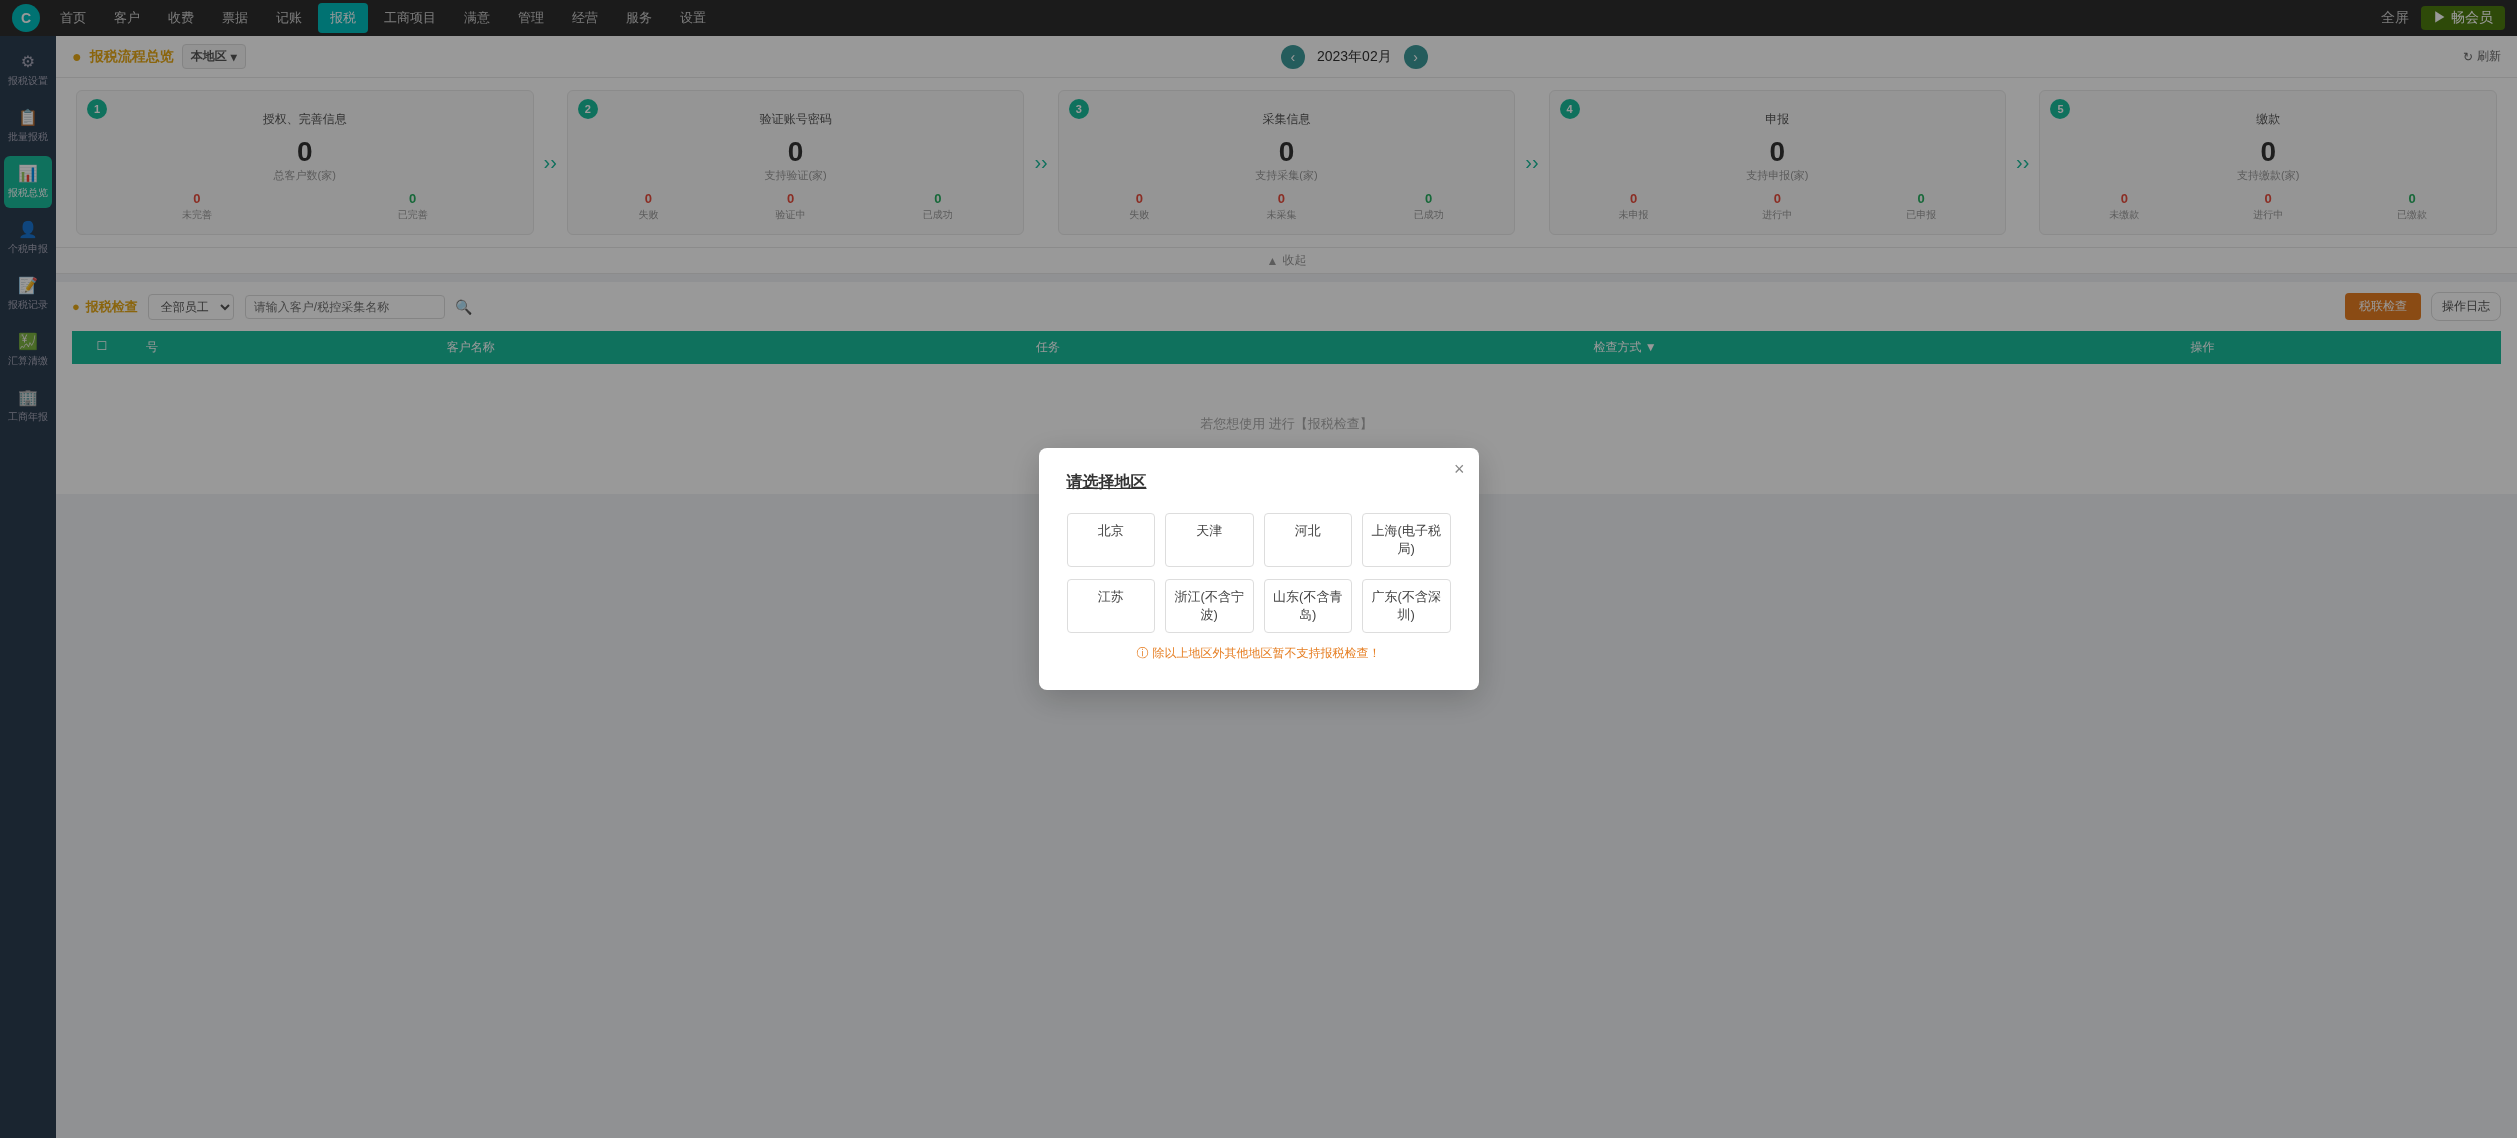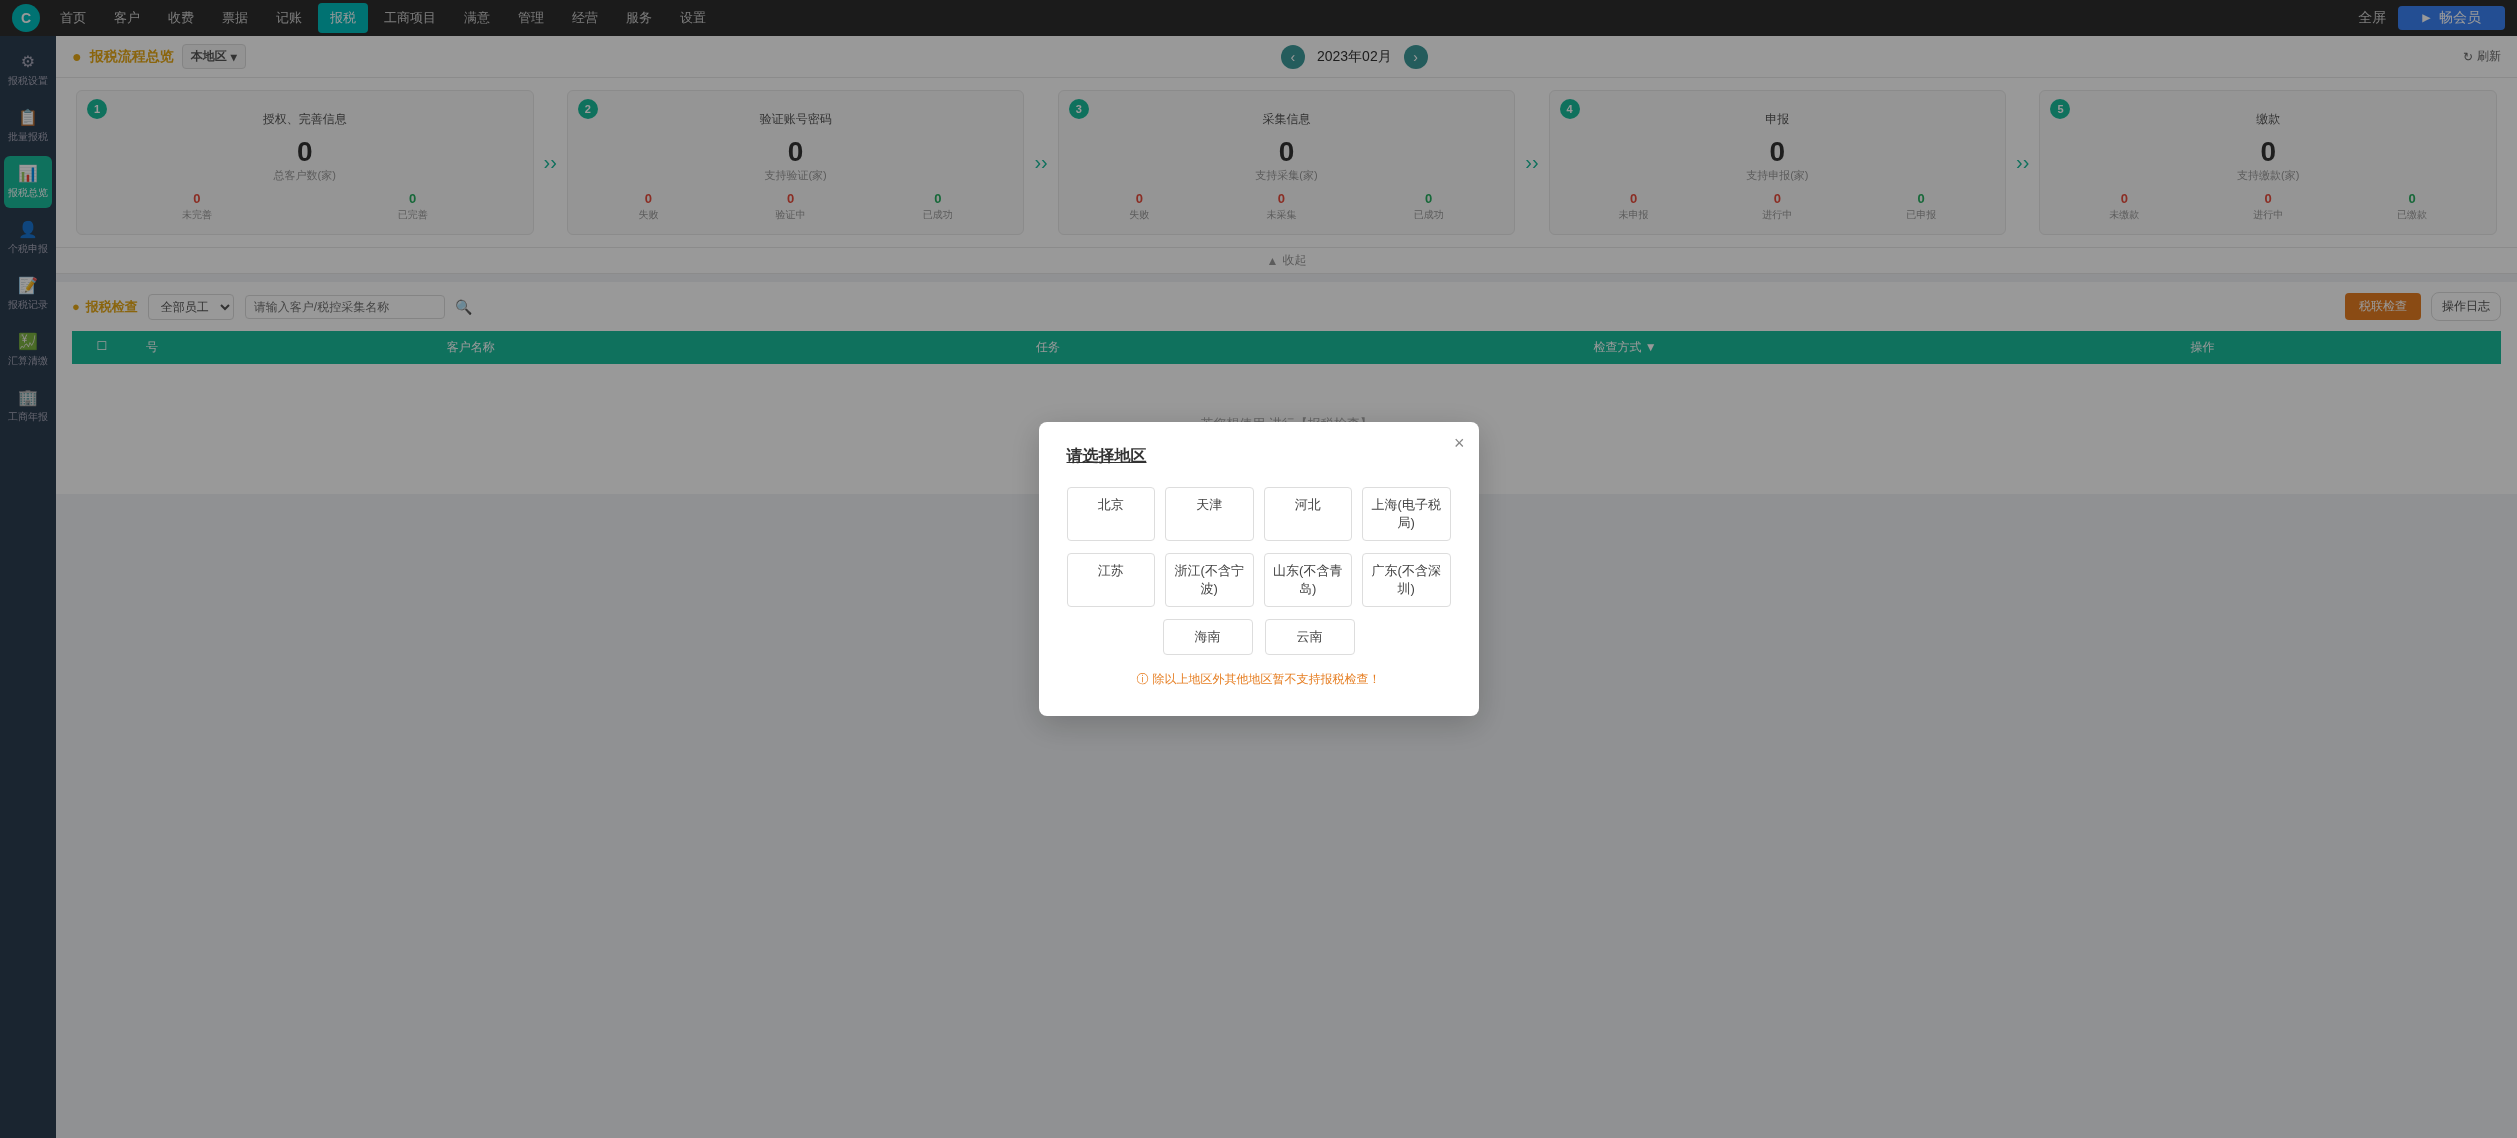--- a/index.html
+++ b/index.html
@@ -302,21 +302,21 @@
     <span class="nav-item active">报税</span>
     <span class="nav-item">工商项目</span>
     <span class="nav-item">满意</span>
     <span class="nav-item">管理</span>
     <span class="nav-item">经营</span>
     <span class="nav-item">服务</span>
     <span class="nav-item">设置</span>
   </div>
   <div class="nav-right">
     <span>全屏</span>
-    <span style="background:#3b82f6; color:white; padding:3px 24px; border-radius:4px;font-family:Liberation Mono, monospace;">▶ <span>畅会员</span></span>
+    <span style="background:#4d7c0f; color:white; padding:3px 12px; border-radius:4px;">▶ <span>畅会员</span></span>
   </div>
 </div>
 
 <div class="layout">
 
   <div class="sidebar">
     <div class="sidebar-item">
       <span class="icon">⚙</span>
       <span>报税设置</span>
     </div>
@@ -530,23 +530,19 @@
       <div class="region-option">上海(电子税局)</div>
     </div>
 
     <div class="modal-grid-2">
       <div class="region-option">江苏</div>
       <div class="region-option">浙江(不含宁波)</div>
       <div class="region-option">山东(不含青岛)</div>
       <div class="region-option">广东(不含深圳)</div>
     </div>
 
-    <div style="display:flex; justify-content:center; gap:12px; margin-bottom:16px;">
-      <div class="region-option-wide">海南</div>
-      <div class="region-option-wide">云南</div>
-    </div>
 
     <div class="modal-warning">
       <span>ⓘ</span>
       <span>除以上地区外其他地区暂不支持报税检查！</span>
     </div>
   </div>
 </div>
 
 </body></html>

